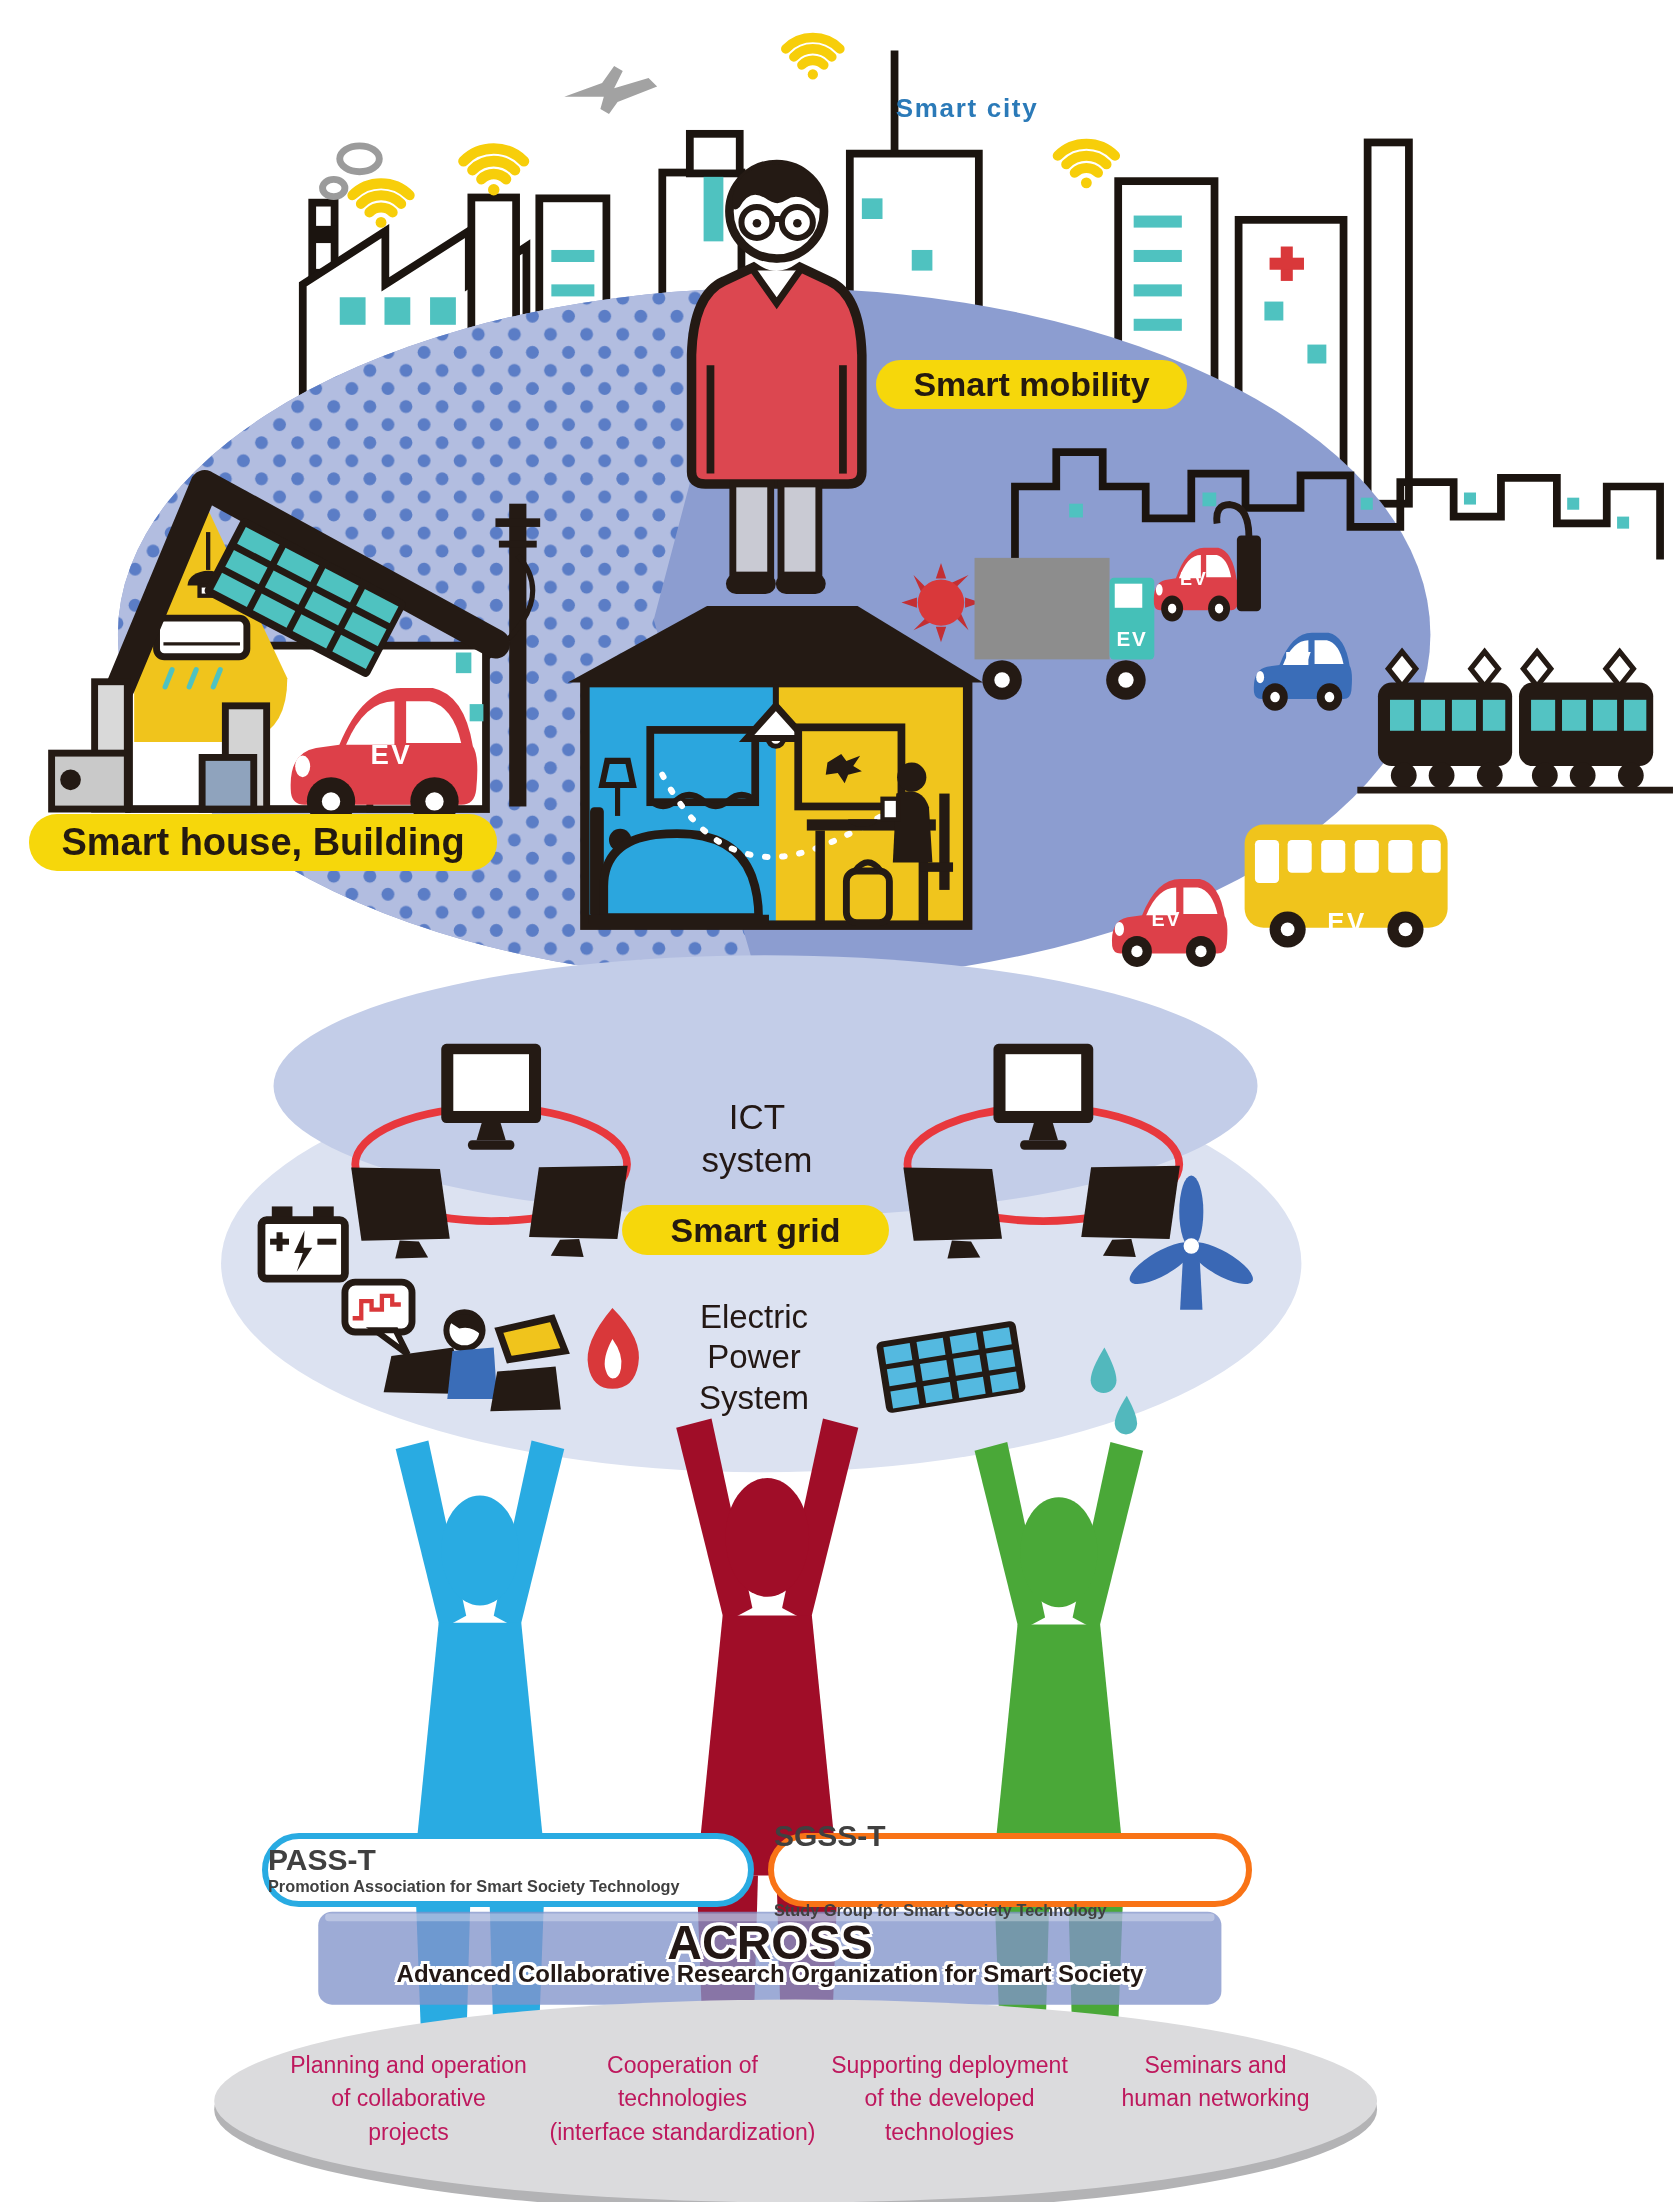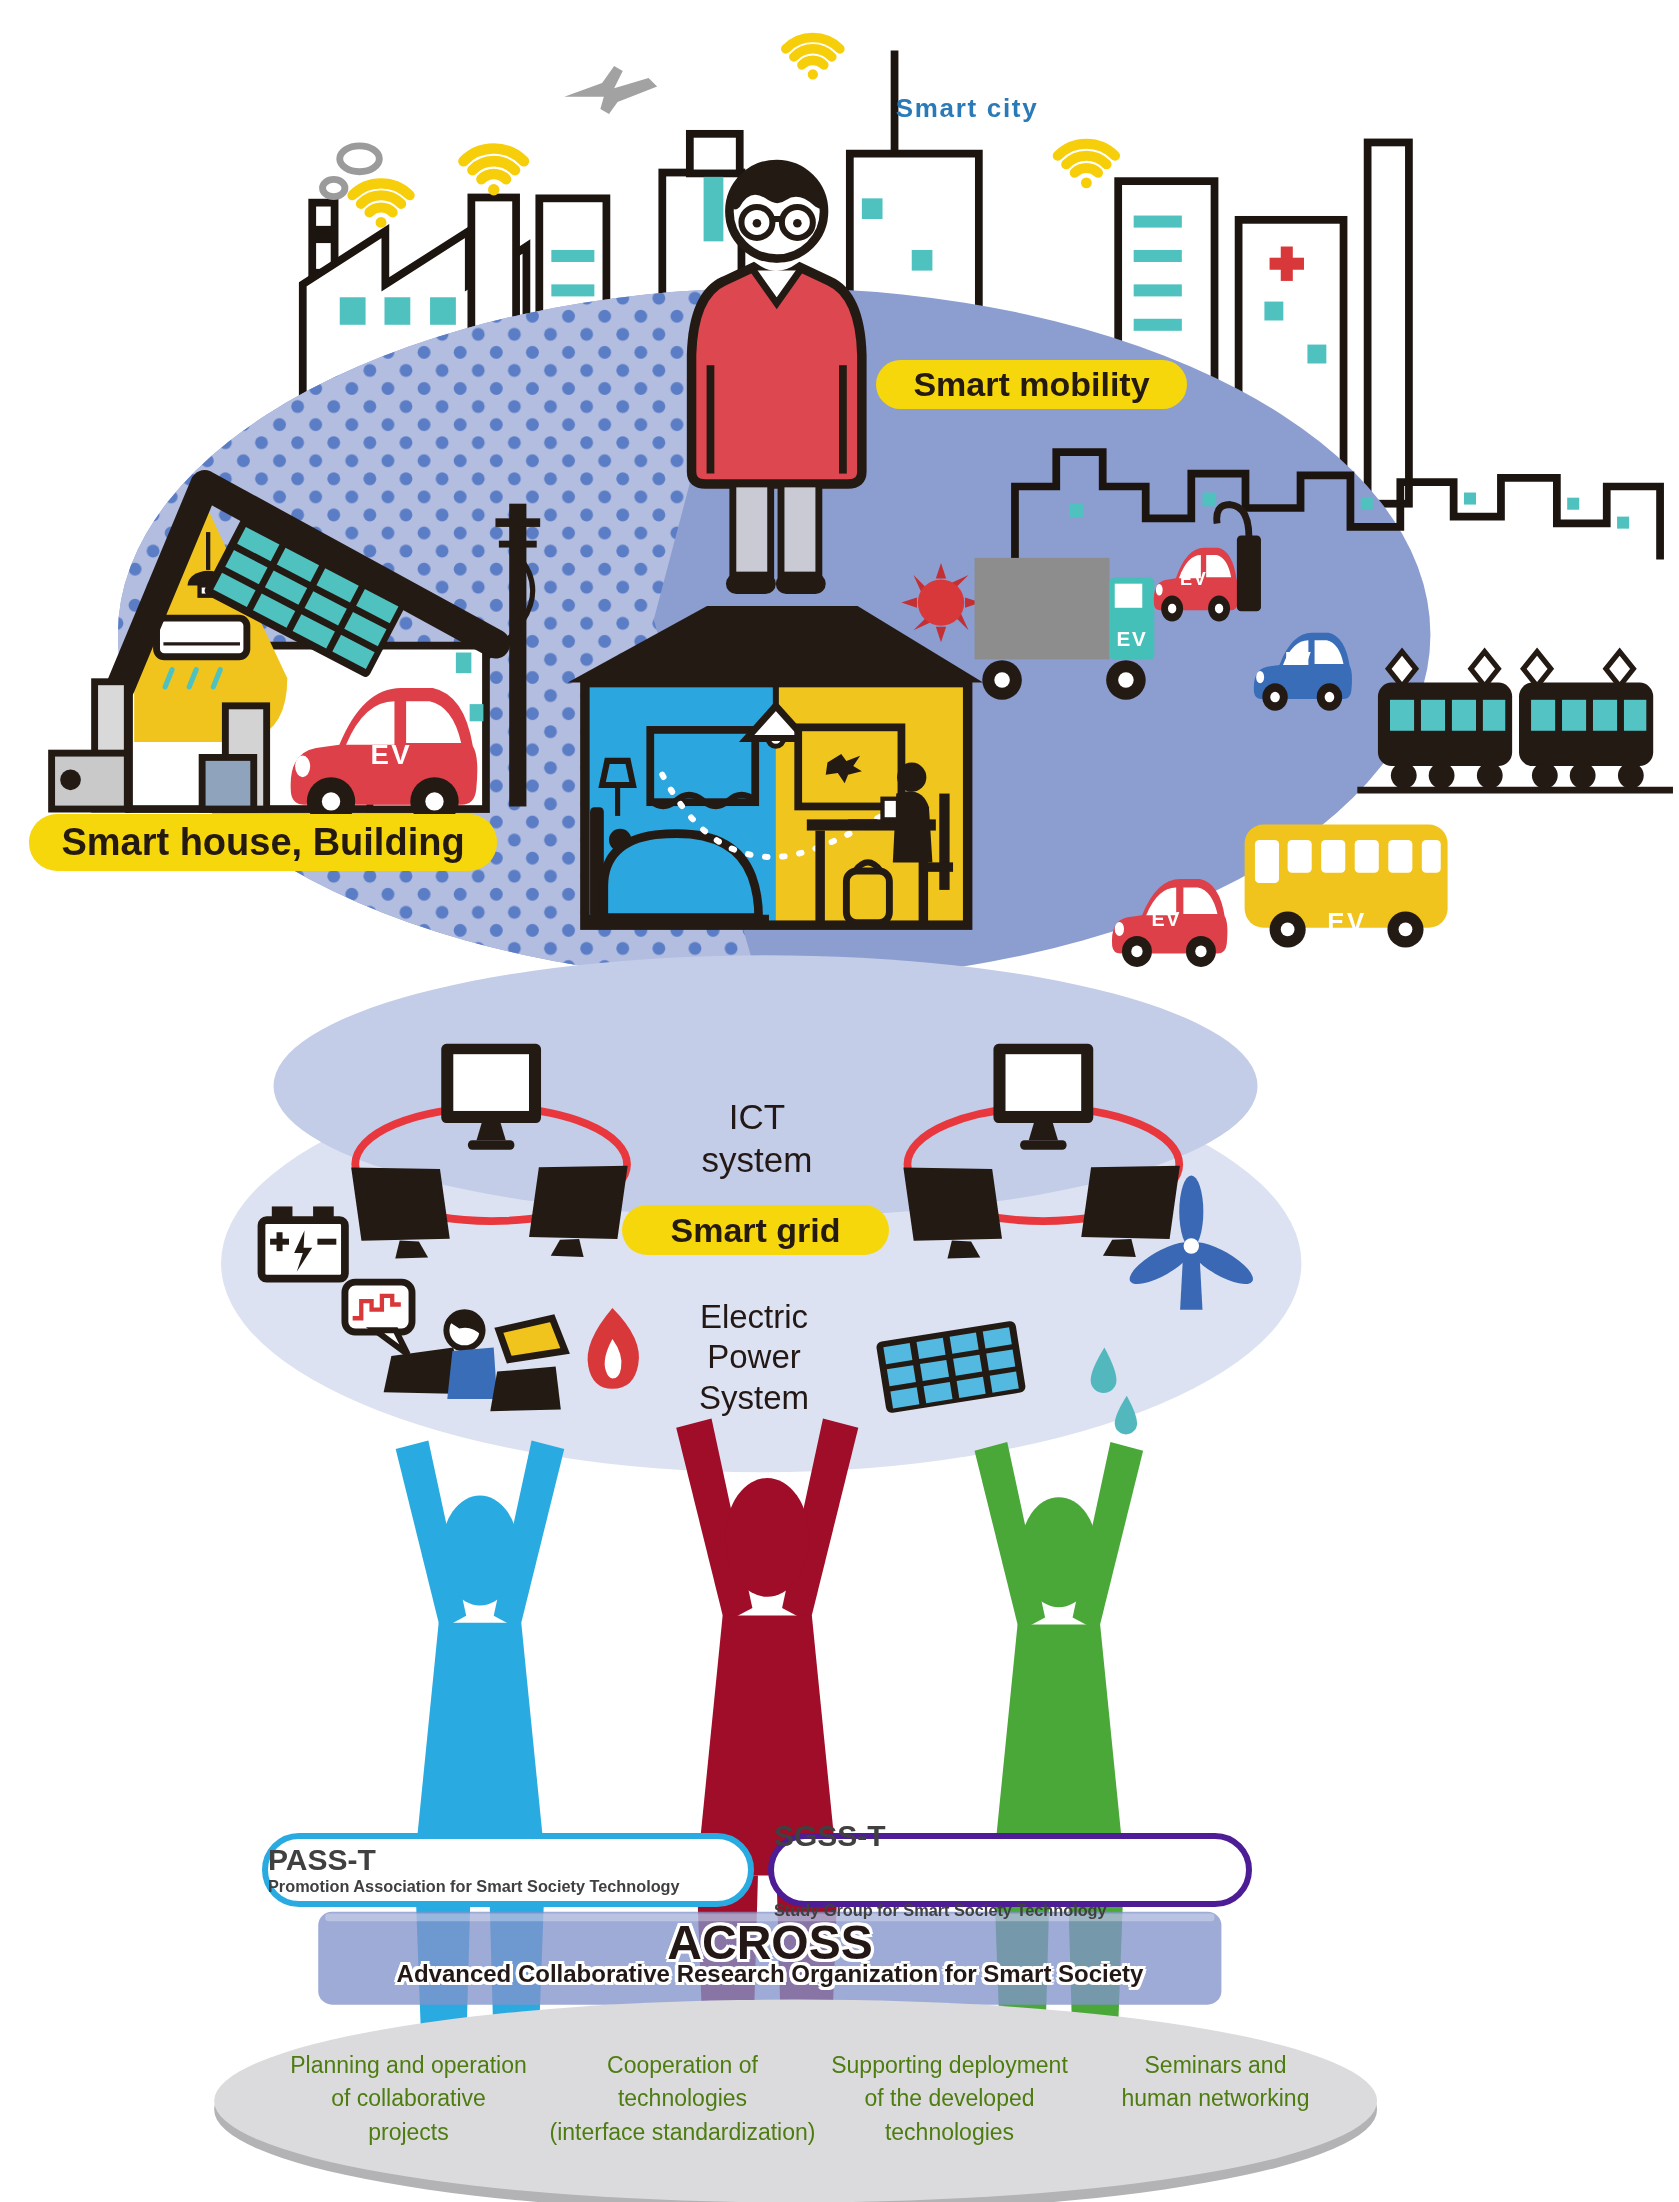--- a/index.html
+++ b/index.html
@@ -10,21 +10,21 @@
   .smart-city{color:#2b7ab8;font-size:26px;font-weight:bold;letter-spacing:1.7px;text-align:center;}
   .badge{background:#f6d70b;color:#241a10;font-weight:bold;display:flex;align-items:center;
          justify-content:center;text-align:center;}
   .sys-label{color:#231815;text-align:center;white-space:pre-line;line-height:1.22;}
   .org-pill{background:#fff;border-radius:40px;display:flex;flex-direction:column;align-items:flex-start;
             justify-content:center;text-align:center;color:#404040;}
   .org-pill .org-name{font-weight:bold;font-size:30px;line-height:1.05;}
   .org-pill .org-desc{font-weight:bold;font-size:16.3px;line-height:1.15;margin-top:2px;}
   .outline-txt{color:#231815;font-weight:bold;text-align:center;
      text-shadow:-3.4px 0 #fff,3.4px 0 #fff,0 -3.4px #fff,0 3.4px #fff,-2.6px -2.6px #fff,2.6px -2.6px #fff,-2.6px 2.6px #fff,2.6px 2.6px #fff;}
-  .activity{color:#4d7c0f;font-size:23px;line-height:1.45;text-align:center;white-space:pre-line;}
+  .activity{color:#be185d;font-size:23px;line-height:1.45;text-align:center;white-space:pre-line;}
 </style>
 </head>
 <body>
 
 <div id="canvas">
 
 <svg id="art" width="1679" height="2203" viewBox="0 0 1952 2560">
 <defs>
   <pattern id="dots" patternUnits="userSpaceOnUse" width="42" height="42">
     <rect width="42" height="42" fill="#b2bde0"></rect>
@@ -420,21 +420,21 @@
 
 <div class="abs sys-label" style="left:668px;top:1297px;width:172px;font-size:33px;text-align:center;">Electric
 Power
 System</div>
 
 <div class="abs org-pill" style="left:262px;top:1833px;width:492px;height:74px;border:6px solid #29abe2;">
   <div class="org-name">PASS-T</div>
   <div class="org-desc">Promotion Association for Smart Society Technology</div>
 </div>
 
-<div class="abs org-pill" style="left:768px;top:1833px;width:484px;height:74px;border:6px solid #4c1d95;gap:48px;">
+<div class="abs org-pill" style="left:768px;top:1833px;width:484px;height:74px;border:6px solid #f97316;gap:48px;">
   <div class="org-name">SGSS-T</div>
   <div class="org-desc">Study Group for Smart Society Technology</div>
 </div>
 
 <div class="abs outline-txt" style="left:555px;top:1915px;width:430px;font-size:48px;">ACROSS</div>
 <div class="abs outline-txt" style="left:340px;top:1960px;width:860px;font-size:24px;">Advanced Collaborative Research Organization for Smart Society</div>
 
 <div class="abs activity" style="left:262px;top:2049px;width:293px;">Planning and operation
 of collaborative
 projects</div>

